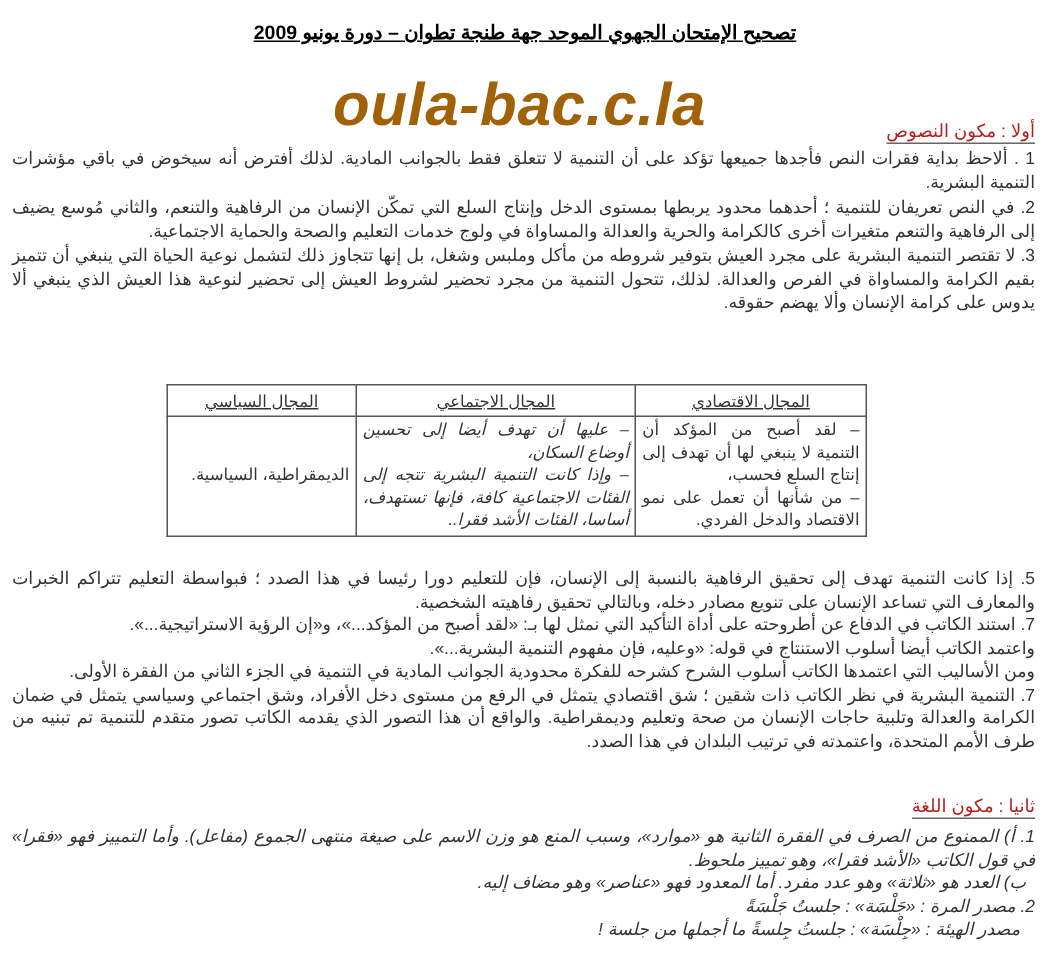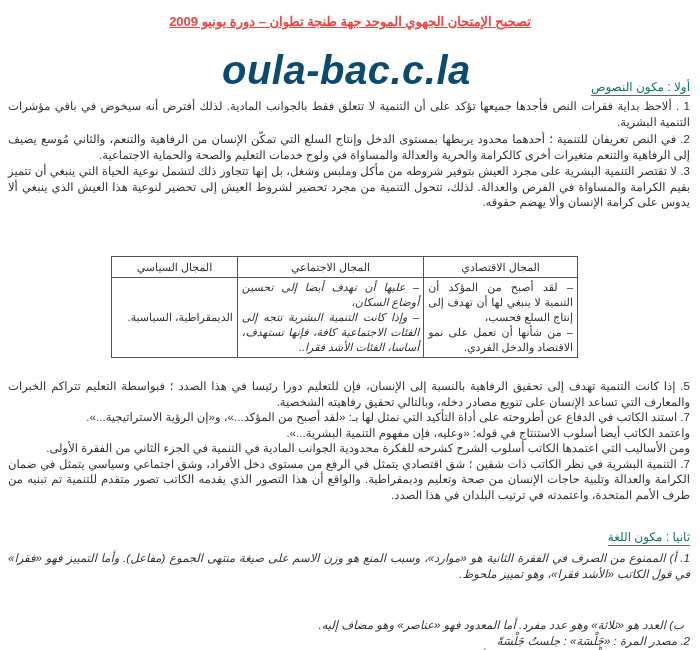--- a/index.html
+++ b/index.html
@@ -4,47 +4,47 @@
 <style>
   html, body { margin: 0; padding: 0; background: #ffffff; }
   body {
     width: 700px; height: 650px; overflow: hidden; position: relative;
     font-family: "DejaVu Sans", sans-serif; color: #333;
   }
   .page { position: absolute; left: 0; top: 0; width: 700px; height: 650px; }
   .title {
     position: absolute; top: 14px; left: 160px; width: 380px;
     text-align: center; direction: rtl;
-    color: #ef4444; font-weight: bold; font-size: 13px;
+    color: #000000; font-weight: bold; font-size: 13px;
     text-decoration: underline; font-family: "Liberation Sans", sans-serif;
   }
   .watermark {
     position: absolute; top: 48px; left: 222px;
     font-family: "Liberation Sans", sans-serif; font-style: italic; font-weight: bold;
-    font-size: 40px; color: #0c4a6e; letter-spacing: 0.5px;
+    font-size: 40px; color: #a16207; letter-spacing: 0.5px;
   }
   .section-head {
-    position: absolute; right: 10px; direction: rtl; font-size: 12px; color: #0f766e;
+    position: absolute; right: 10px; direction: rtl; font-size: 12px; color: #b91c1c;
     font-family: "Liberation Sans", sans-serif;
     border-bottom: 1px solid #666; padding-bottom: 1px;
   }
   .para {
     position: absolute; left: 8px; right: 10px; direction: rtl; text-align: justify;
     font-family: "Liberation Sans", sans-serif; font-size: 11.6px; line-height: 15.5px; color: #333;
   }
   .para p { margin: 0; }
   table.fields {
     position: absolute; top: 256px; left: 111px; width: 467px;
     border-collapse: collapse; direction: rtl;
     font-family: "Liberation Sans", sans-serif; font-size: 11px; color: #333;
   }
   table.fields th, table.fields td {
     border: 1px solid #555; padding: 2px 4px; vertical-align: middle;
   }
-  table.fields th { font-weight: normal; text-align: center; height: 16px; }
+  table.fields th { font-weight: normal; text-align: center; height: 16px; text-decoration: underline; }
   table.fields td { text-align: justify; line-height: 15px; }
   table.fields td.pol { text-align: right; }
 </style>
 </head>
 <body>
 
 <div class="page">
 
   <div class="title">تصحيح الإمتحان الجهوي الموحد  جهة  طنجة تطوان – دورة يونيو 2009</div>
   <div class="watermark">oula-bac.c.la</div>
@@ -81,18 +81,18 @@
     <p>7. استند الكاتب في الدفاع عن أطروحته على أداة التأكيد التي نمثل لها بـ: «لقد أصبح من المؤكد...»، و«إن الرؤية الاستراتيجية...».</p>
     <p>واعتمد الكاتب أيضا أسلوب الاستنتاج في قوله: «وعليه، فإن مفهوم التنمية البشرية...».</p>
     <p>ومن الأساليب التي اعتمدها الكاتب أسلوب الشرح كشرحه للفكرة محدودية الجوانب المادية في التنمية في الجزء الثاني من الفقرة الأولى.</p>
     <p>7. التنمية البشرية في نظر الكاتب ذات شقين ؛ شق اقتصادي يتمثل في الرفع من مستوى دخل الأفراد، وشق اجتماعي وسياسي يتمثل في ضمان الكرامة والعدالة وتلبية حاجات الإنسان من صحة وتعليم وديمقراطية. والواقع أن هذا التصور الذي يقدمه الكاتب تصور متقدم للتنمية تم تبنيه من طرف الأمم المتحدة، واعتمدته في ترتيب البلدان في هذا الصدد.</p>
   </div>
 
   <div class="section-head" style="top:530px;">ثانيا : مكون اللغة</div>
 
   <div class="para" style="top:550px;font-style:italic;">
     <p>1. أ) الممنوع من الصرف في الفقرة الثانية هو «موارد»، وسبب المنع هو وزن الاسم على صيغة منتهى الجموع (مفاعل). وأما التمييز فهو «فقرا» في قول الكاتب «الأشد فقرا»، وهو تمييز ملحوظ.</p>
-    <p style="padding-right:6px;margin-top:36px;">ب) العدد هو «ثلاثة» وهو عدد مفرد. أما المعدود فهو «عناصر» وهو مضاف إليه.</p>
+    <p style="padding-right:6px;">ب) العدد هو «ثلاثة» وهو عدد مفرد. أما المعدود فهو «عناصر» وهو مضاف إليه.</p>
     <p>2. مصدر المرة : «جَلْسَة» : جلستُ جَلْسَةً</p>
     <p style="padding-right:10px;">مصدر الهيئة : «جِلْسَة» : جلستُ جِلسةً ما أجملها من جلسة !</p>
   </div>
 
 </div>
 
 </body></html>

